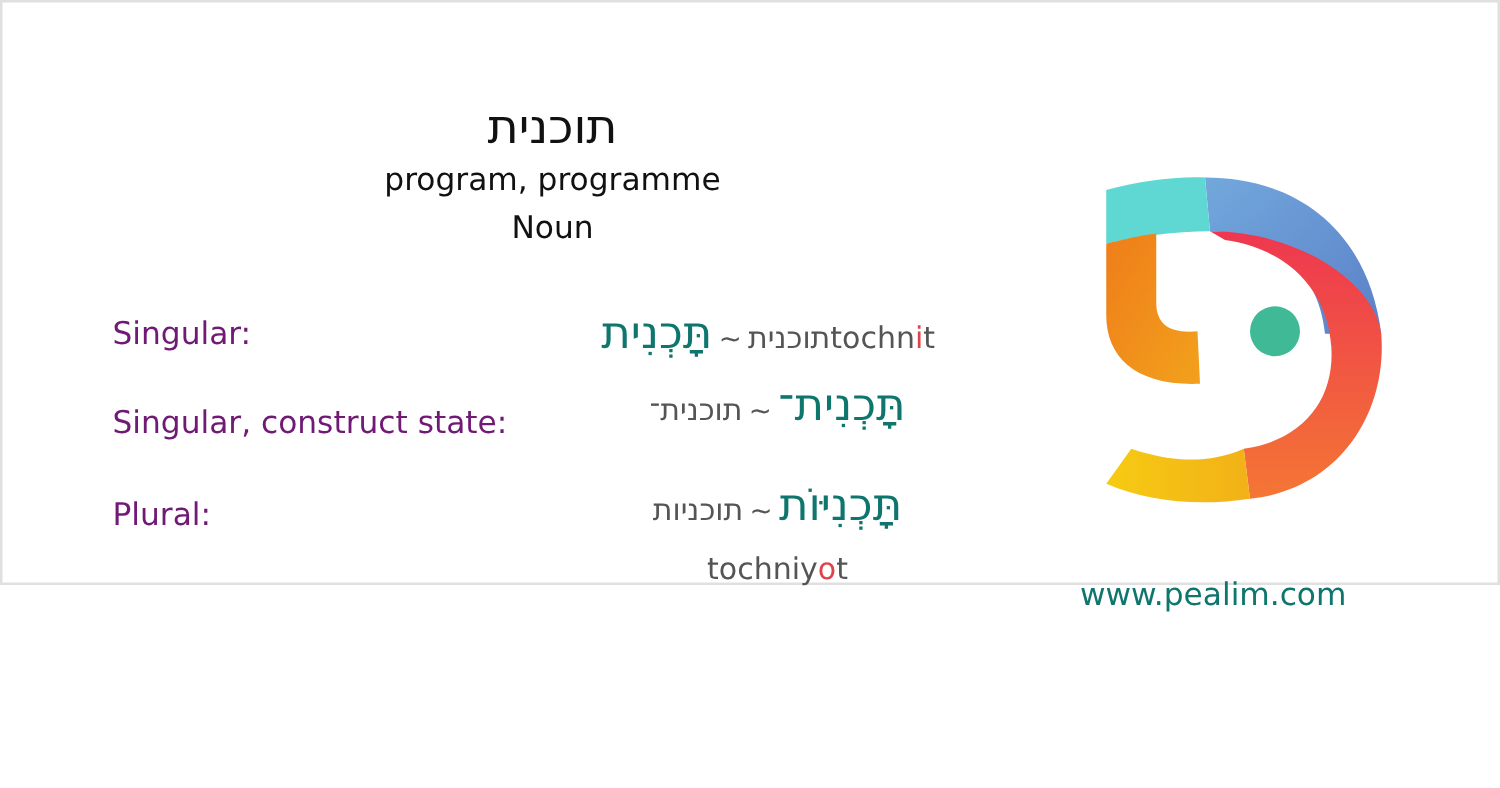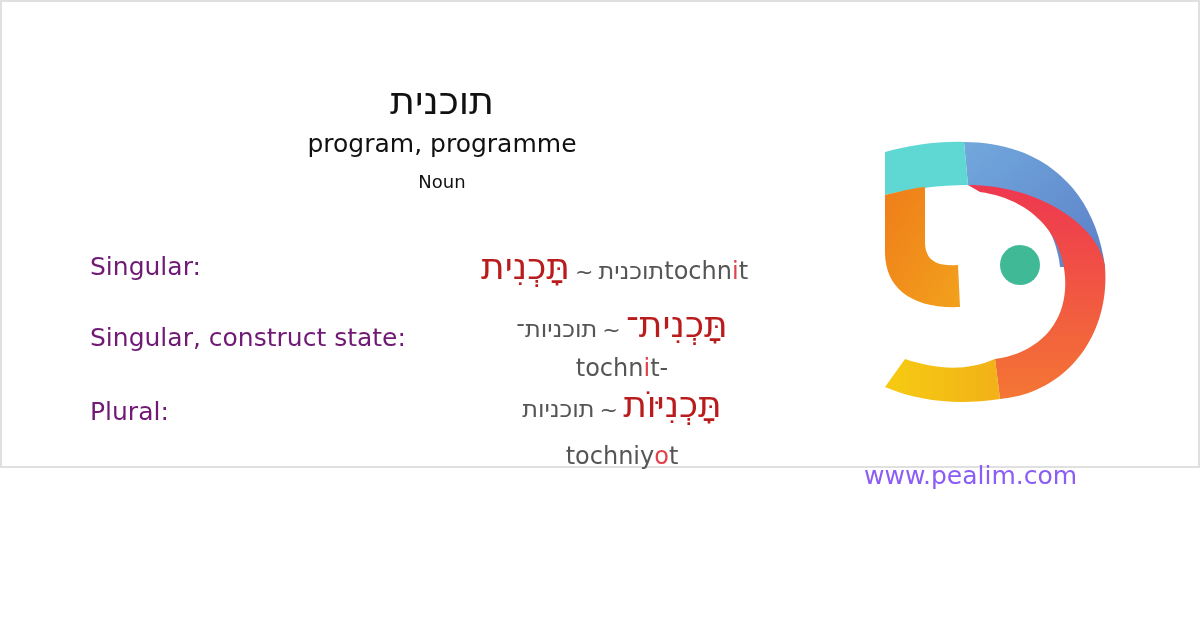--- a/index.html
+++ b/index.html
@@ -7,41 +7,41 @@
   body { font-family: "DejaVu Sans", "Liberation Sans", sans-serif; position: relative; }
   .frame {
     position: absolute; left: 0; top: 0; width: 1200px; height: 468px;
     border: 2px solid #e0e0e0; background: #ffffff;
   }
   .head {
     position: absolute; left: 240px; width: 400px; text-align: center; color: #111;
   }
   .head-word { top: 76px; font-size: 38px; line-height: 46px; direction: rtl; }
   .head-meaning { top: 126px; font-size: 25px; line-height: 32px; }
-  .head-pos { top: 164px; font-size: 18px; line-height: 32px; }
+  .head-pos { top: 164px; font-size: 25px; line-height: 32px; }
 
   .label {
     position: absolute; left: 88px; font-size: 25px; line-height: 32px; color: #701a75;
   }
   .form {
     position: absolute; left: 420px; width: 400px; text-align: center;
   }
   .form-line {
     white-space: nowrap; color: #555;
   }
-  .heb-niqqud { font-size: 36px; color: #b91c1c; font-family: "DejaVu Sans", sans-serif; }
+  .heb-niqqud { font-size: 36px; color: #0f766e; font-family: "DejaVu Sans", sans-serif; }
   .heb-plain { font-size: 24px; color: #555; }
   .tilde { font-size: 22px; color: #555; }
   .translit { font-size: 24px; color: #555; }
   .translit .stress { color: #e0424a; }
 
   .logo { position: absolute; left: 878px; top: 135px; width: 250px; height: 270px; }
   .url {
     position: absolute; left: 862px; top: 458px; width: 240px;
-    font-size: 25px; line-height: 32px; color: #8b5cf6;
+    font-size: 25px; line-height: 32px; color: #0f766e;
   }
 </style>
 </head>
 <body>
 
 <div class="frame">
 
   <div class="head head-word">תוכנית</div>
   <div class="head head-meaning">program, programme</div>
   <div class="head head-pos">Noun</div>
@@ -58,23 +58,22 @@
         <span class="heb-niqqud">תָּכְנִית</span>
       </span>
       <span class="translit"><span>tochn</span><span class="stress">i</span><span>t</span></span>
     </div>
   </div>
 
   <div class="form" style="top:300px;">
     <div class="form-line" dir="rtl" style="line-height:46px;">
       <span class="heb-niqqud">תָּכְנִית־</span>
       <span class="tilde">~</span>
-      <span class="heb-plain">תוכניות־</span>
+      <span class="heb-plain">תוכנית־</span>
     </div>
-    <div class="form-line translit" style="line-height:30px; margin-top:-2px;"><span>tochn</span><span class="stress">i</span><span>t-</span></div>
   </div>
 
   <div class="form" style="top:372px;">
     <div class="form-line" dir="rtl" style="line-height:62px;text-align:center;">
       <span class="heb-niqqud">תָּכְנִיּוֹת</span>
       <span class="tilde">~</span>
       <span class="heb-plain">תוכניות</span>
     </div>
     <div class="form-line translit" style="line-height:30px; margin-top:-2px;"><span>tochniy</span><span class="stress">o</span><span>t</span></div>
   </div>

